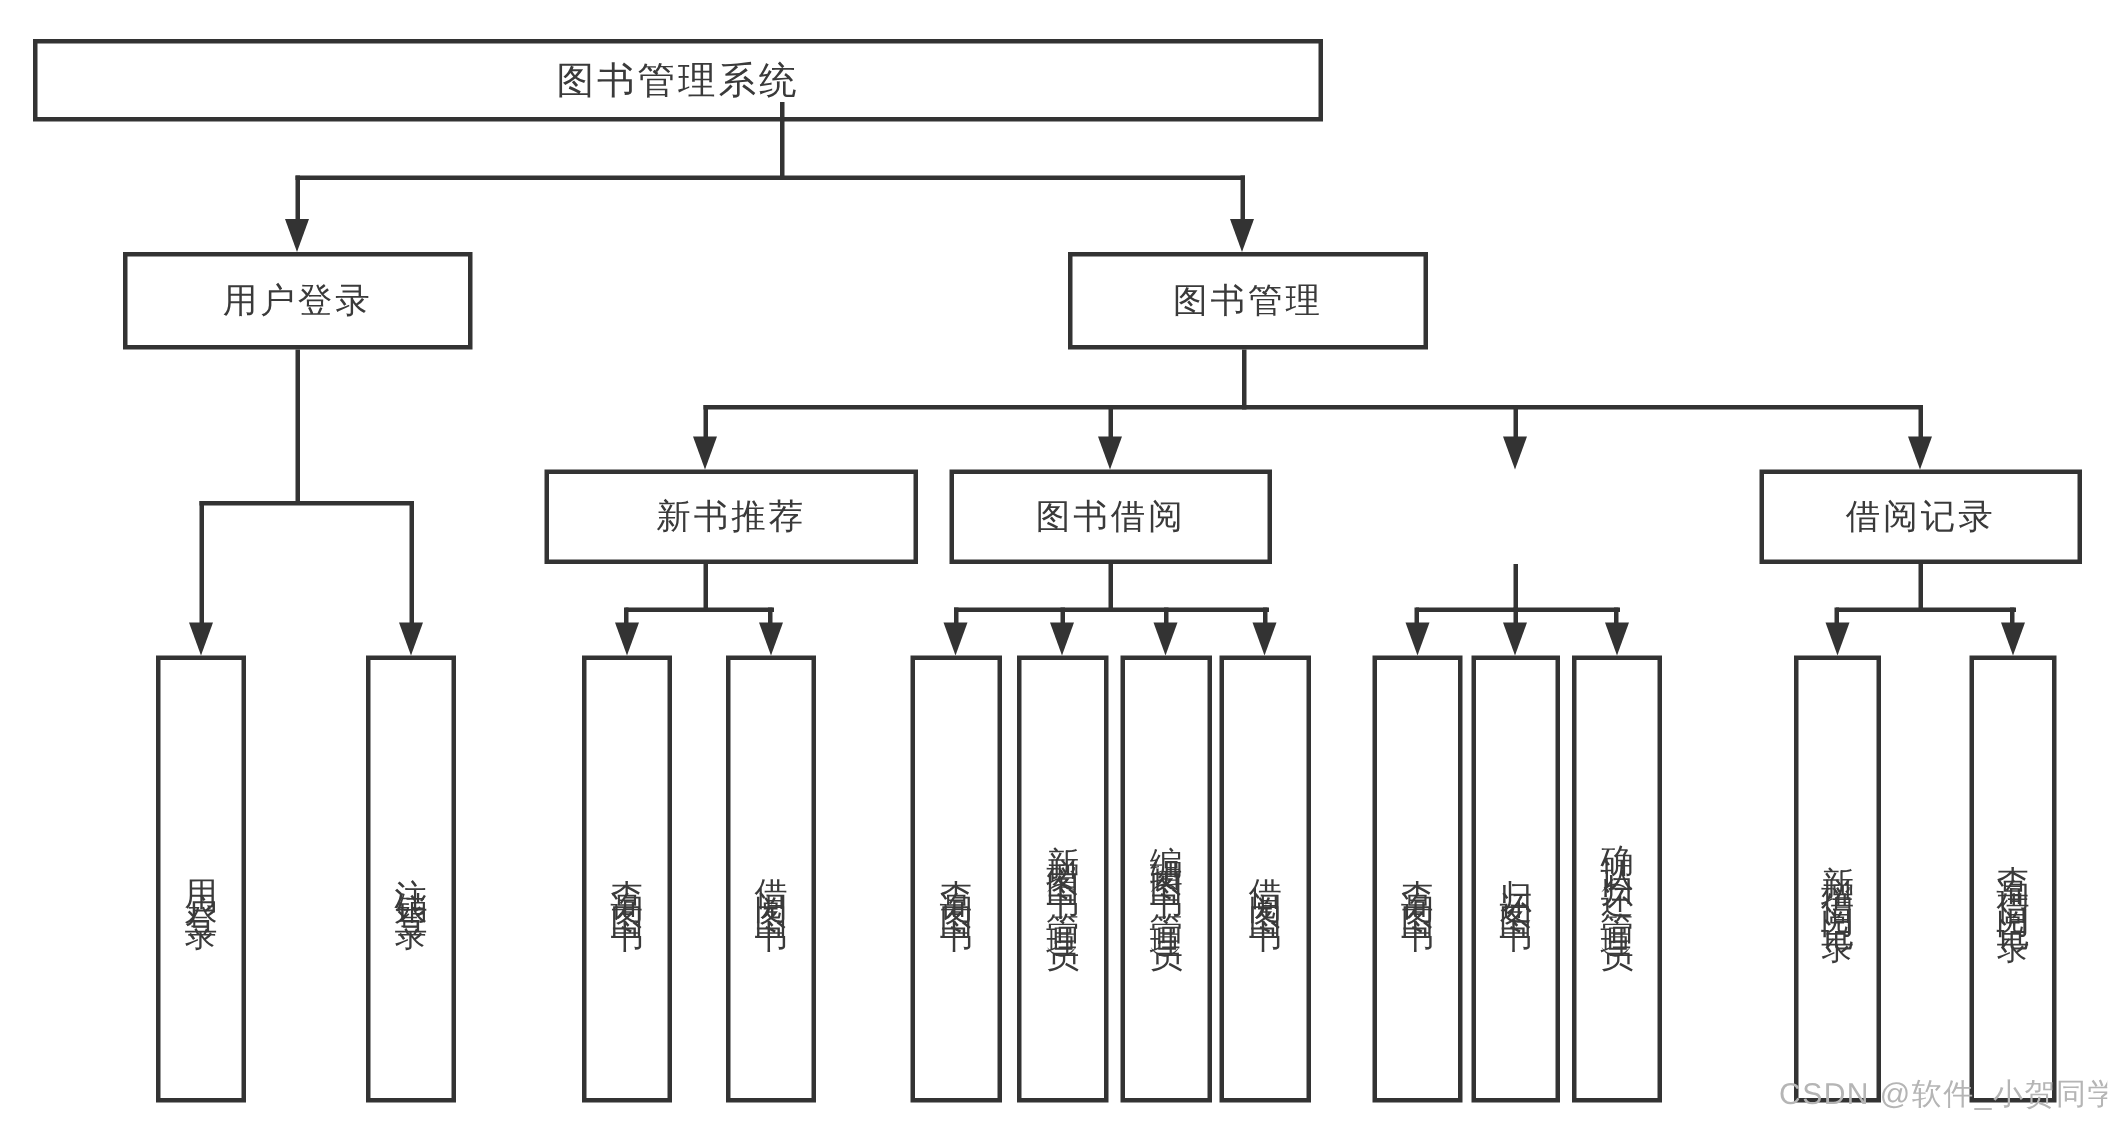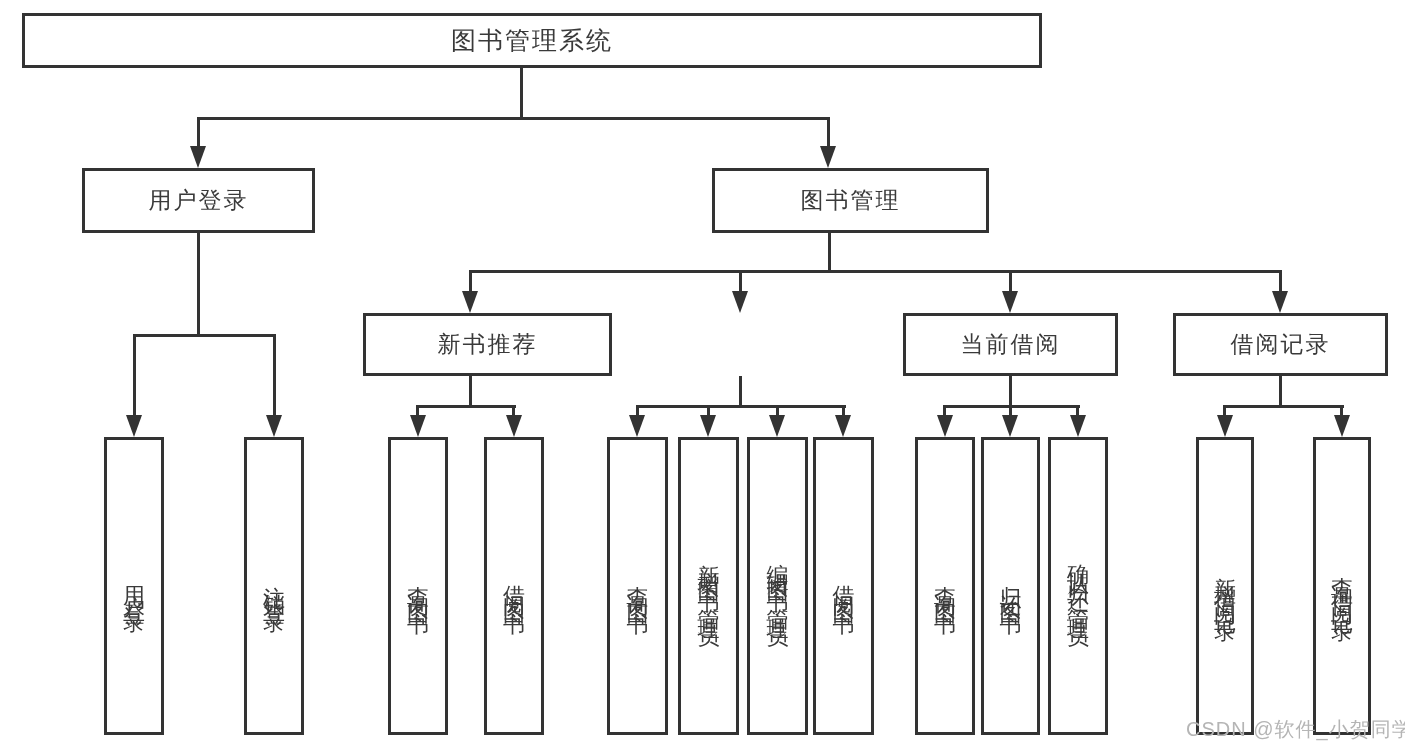--- a/index.html
+++ b/index.html
@@ -29,30 +29,30 @@
   .watermark{
     position:absolute;left:1186px;top:716px;z-index:5;
     font-size:20px;color:#b5b5b5;letter-spacing:1px;white-space:nowrap;
   }
 </style>
 </head>
 <body>
 
 <div id="canvas">
 
-  <div class="node root" style="left:22px;top:13px;width:1020px;height:55px;">图书管理系统</div>
+  <div class="node root" style="left:22px;top:26px;width:860px;height:55px;">图书管理系统</div>
 
   <div class="node lvl2" style="left:82px;top:168px;width:233px;height:65px;">用户登录</div>
 
-  <div class="node lvl2" style="left:712px;top:168px;width:277px;height:65px;">图书管理</div>
+  <div class="node lvl2" style="left:712px;top:168px;width:240px;height:65px;">图书管理</div>
 
   <div class="node lvl3" style="left:363px;top:313px;width:249px;height:63px;">新书推荐</div>
 
+  <div class="node lvl3" style="left:633px;top:313px;width:215px;height:63px;">图书借阅</div>
 
-  <div class="node lvl3" style="left:903px;top:313px;width:215px;height:63px;">当前借阅</div>
 
   <div class="node lvl3" style="left:1173px;top:313px;width:215px;height:63px;">借阅记录</div>
 
   <div class="node leaf" style="left:104px;top:437px;width:60px;height:298px;">用户登录</div>
 
   <div class="node leaf" style="left:244px;top:437px;width:60px;height:298px;">注销登录</div>
 
   <div class="node leaf" style="left:388px;top:437px;width:60px;height:298px;">查询图书</div>
 
   <div class="node leaf" style="left:484px;top:437px;width:60px;height:298px;">借阅图书</div>

